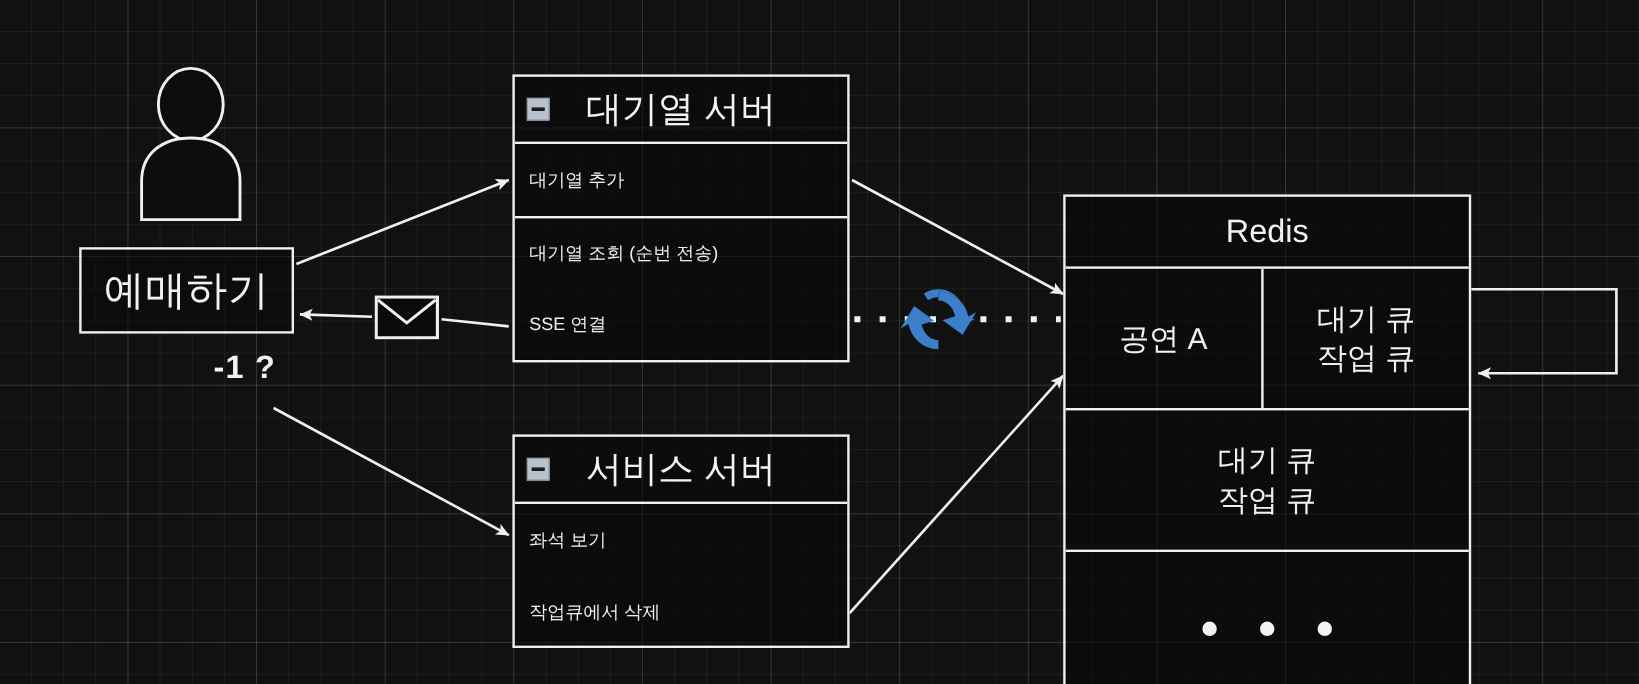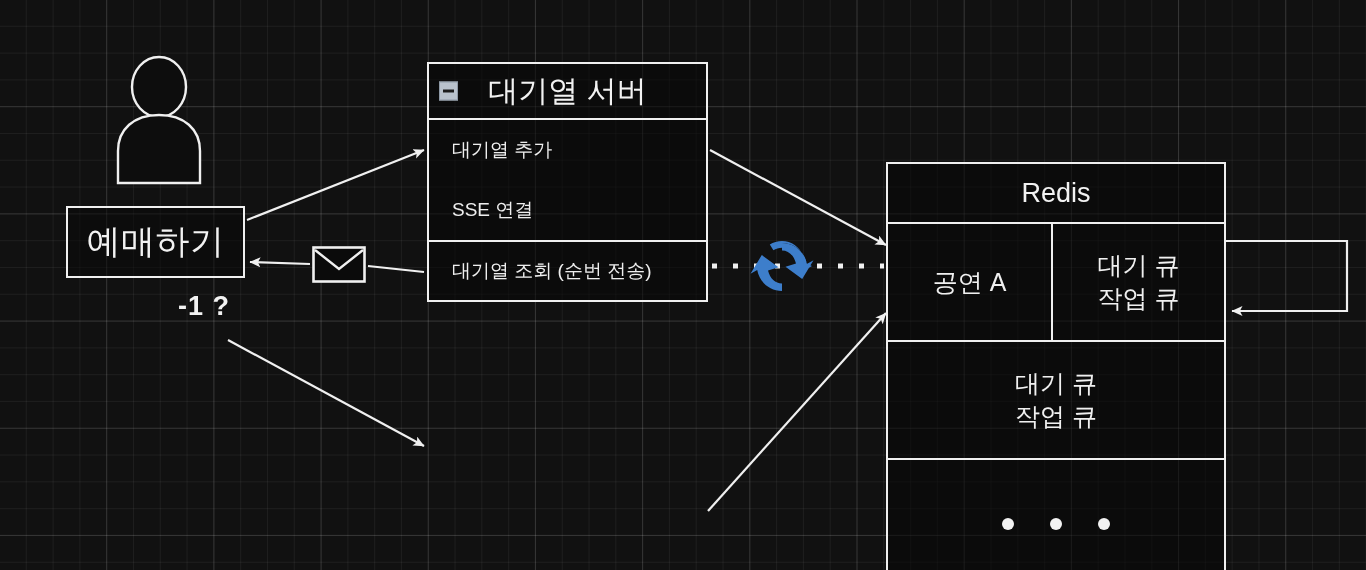--- a/index.html
+++ b/index.html
@@ -108,22 +108,22 @@
   .minimize-icon i {
     display: block;
     width: 11px;
     height: 3px;
     background: #1c1c1c;
   }
   .component .row {
     box-sizing: border-box;
     display: flex;
     align-items: center;
-    padding-left: 23px;
-    font-size: 19px;
+    padding-left: 12px;
+    font-size: 15px;
     color: #eeeeee;
     white-space: nowrap;
   }
   .component .row.sep {
     border-top: 2px solid #f0f0f0;
   }
 
   #queue-server { left: 427px; top: 62px; width: 281px; height: 240px; }
   #queue-server .row.r1 { height: 60px; }
   #queue-server .row.r2 { height: 60px; }
@@ -273,24 +273,34 @@
   </div>
 
   <div id="queue-server" class="component">
     <div class="title-bar">
       <span class="minimize-icon">
           <i></i>
         </span>
       <span class="title-text">대기열 서버</span>
     </div>
     <div class="row r1">대기열 추가</div>
+    <div class="row r3 sep">대기열 조회 (순번 전송)</div>
     <div class="row r2">SSE 연결</div>
-    <div class="row r3 sep">대기열 조회 (순번 전송)</div>
-  </div>
-
+  </div>
+
+  <div id="service-server" class="component">
+    <div class="title-bar">
+      <span class="minimize-icon">
+          <i></i>
+        </span>
+      <span class="title-text">서비스 서버</span>
+    </div>
+    <div class="row r1">좌석 보기</div>
+    <div class="row r2">작업큐에서 삭제</div>
+  </div>
 
   <div id="sync-icon">
     <svg viewBox="0 0 64 64" width="64" height="64">
       <g fill="#3d7ecb">
         <path d="M32 8 C44 8 54 16.5 56.5 27.5 L48.5 24.5 L50.5 37.5 L62 31 L55.5 28
                  C53.2 15.2 43.6 6 32 6 C27.5 6 23.3 7.3 19.8 9.5 L23.4 15.3
                  C25.9 13.7 28.8 12.8 32 12.8 Z"></path>
         <path d="M32 8 C44.5 8 54.5 17 56.8 29 L63.5 25.2 L52.2 44 L35.5 31.8 L46 28.5
                  C44 20.5 38.6 15.5 32 15.5 Z"></path>
         <path d="M32 56 C19.5 56 9.5 47 7.2 35 L0.5 38.8 L11.8 20 L28.5 32.2 L18 35.5

